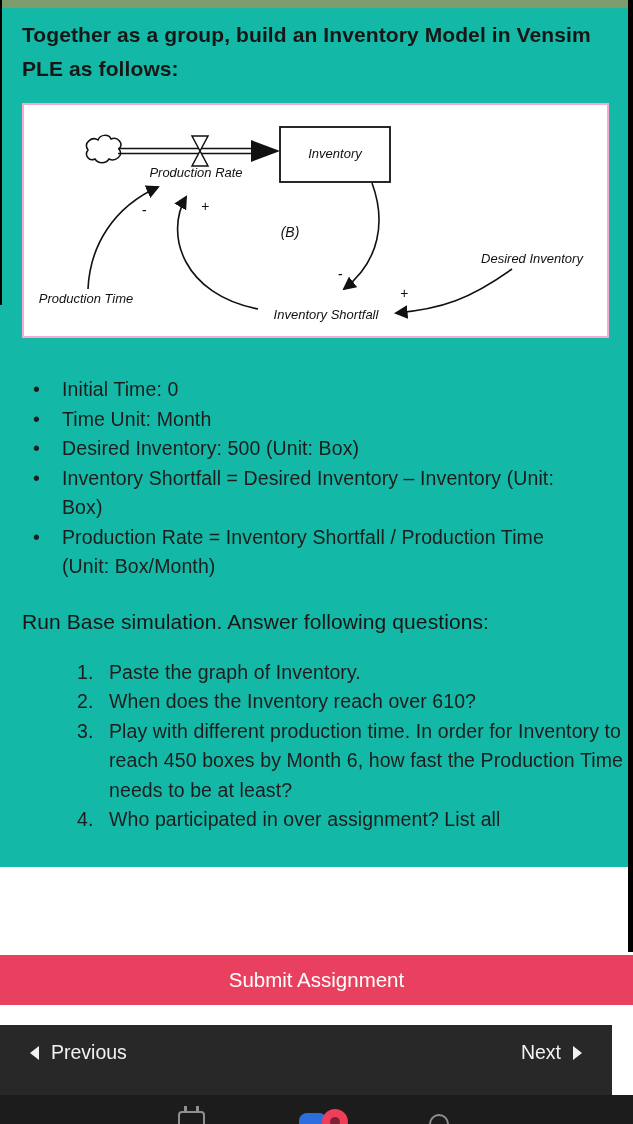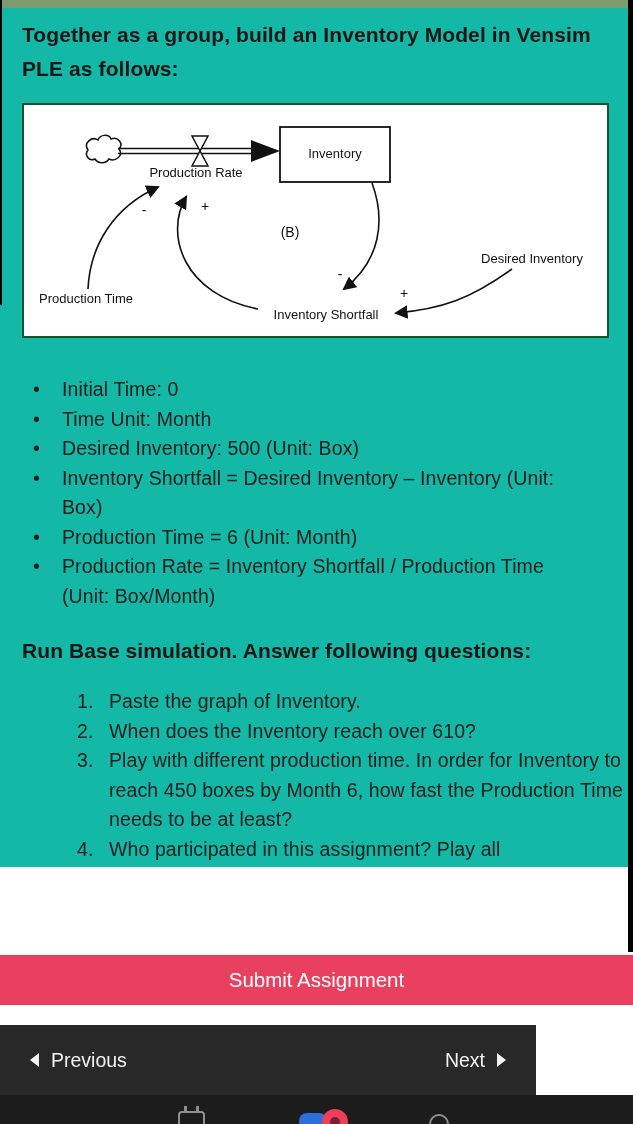--- a/index.html
+++ b/index.html
@@ -29,22 +29,23 @@
   }
   h1.page-title{
     margin:10px 0 0 22px;
     max-width:585px;
     font-size:21px;line-height:34px;font-weight:bold;color:#161616;
     letter-spacing:0.1px;
   }
   .diagram-box{
     margin:17px 0 0 22px;
     width:587px;height:235px;
-    border:2px solid #14532d;
+    border:2px solid #f9a8d4;
     background:#fff;
+    font-style:italic;
   }
   .diagram-box svg{display:block;}
   svg text{font-family:"Liberation Sans","DejaVu Sans",sans-serif;fill:#111;}
   .dg-label{font-size:13px;}
   .dg-sign{font-size:14px;}
   .dg-loop{font-size:14px;}
 
   ul.bullets{
     list-style:none;
     margin:37px 0 0 0;
@@ -56,21 +57,21 @@
     max-width:515px;
     letter-spacing:0.1px;
   }
   ul.bullets li::before{
     content:"\2022";
     position:absolute;left:-29px;top:0;
     font-size:19.5px;
   }
   h2.section-heading{
     margin:28px 0 0 22px;
-    font-size:21px;font-weight:bold;color:#161616;
+    font-size:21px;font-weight:normal;color:#161616;
     letter-spacing:0.1px;
   }
   ol.questions{
     list-style:none;
     counter-reset:q;
     margin:24px 0 0 0;
     padding-left:109px;
   }
   ol.questions li{
     position:relative;
@@ -89,23 +90,23 @@
     width:633px;height:50px;
     background:var(--submit-red);
     border:none;
     color:#fff;font-size:20.5px;
     font-family:"Liberation Sans","DejaVu Sans",sans-serif;
     display:flex;align-items:center;justify-content:center;
     cursor:pointer;
   }
   .footer-nav{
     position:absolute;top:1025px;left:0;
-    width:536px;height:70px;
+    width:612px;height:70px;
     background:var(--nav-bg);
-    display:flex;align-items:center;justify-content:space-between;
+    display:flex;align-items:flex-start;justify-content:space-between;
     padding:16px 30px;
   }
   .nav-link{
     display:flex;align-items:center;gap:12px;
     color:#f2f2f2;font-size:19.5px;cursor:pointer;
     background:none;border:none;
     font-family:"Liberation Sans","DejaVu Sans",sans-serif;
   }
   .tri-left{width:0;height:0;border-top:7px solid transparent;border-bottom:7px solid transparent;border-right:9px solid #f2f2f2;}
   .tri-right{width:0;height:0;border-top:7px solid transparent;border-bottom:7px solid transparent;border-left:9px solid #f2f2f2;}
@@ -192,31 +193,30 @@
       <text class="dg-label" x="302" y="211" text-anchor="middle" dominant-baseline="middle">Inventory Shortfall</text>
       <text class="dg-label" x="508" y="155" text-anchor="middle" dominant-baseline="middle">Desired Inventory</text>
     </svg>
   </div>
 
   <ul class="bullets">
     <li>Initial Time: 0</li>
     <li>Time Unit: Month</li>
     <li>Desired Inventory: 500 (Unit: Box)</li>
     <li>Inventory Shortfall = Desired Inventory – Inventory (Unit: Box)</li>
-    <li>Production Time = 6 (Unit: Month)</li>
     <li>Production Rate = Inventory Shortfall / Production Time (Unit: Box/Month)</li>
   </ul>
 
   <h2 class="section-heading">Run Base simulation. Answer following questions:</h2>
 
   <ol class="questions">
     <li>Paste the graph of Inventory.</li>
     <li>When does the Inventory reach over 610?</li>
     <li>Play with different production time. In order for Inventory to reach 450 boxes by Month 6, how fast the Production Time needs to be at least?</li>
-    <li>Who participated in this assignment? Play all</li>
+    <li>Who participated in over assignment? List all</li>
   </ol>
 </div>
 
 <button class="submit-btn">
   <span>Submit Assignment</span>
 </button>
 
 <div class="footer-nav">
   <button class="nav-link">
     <span class="tri-left"></span>

